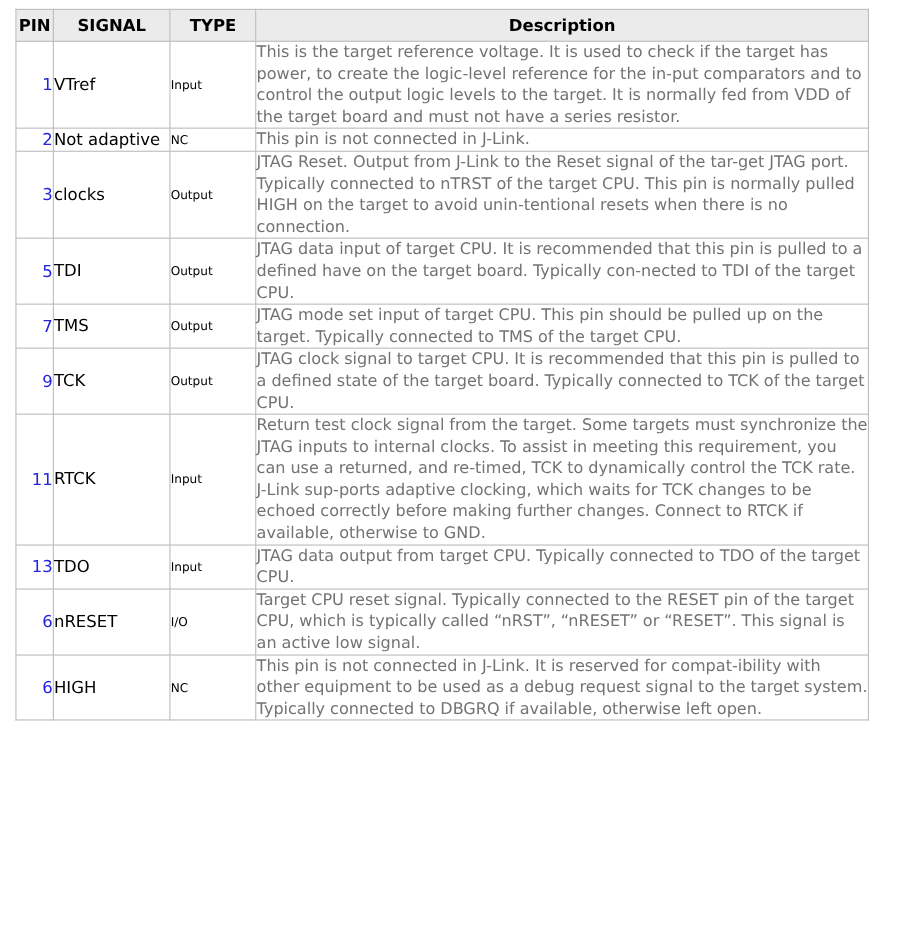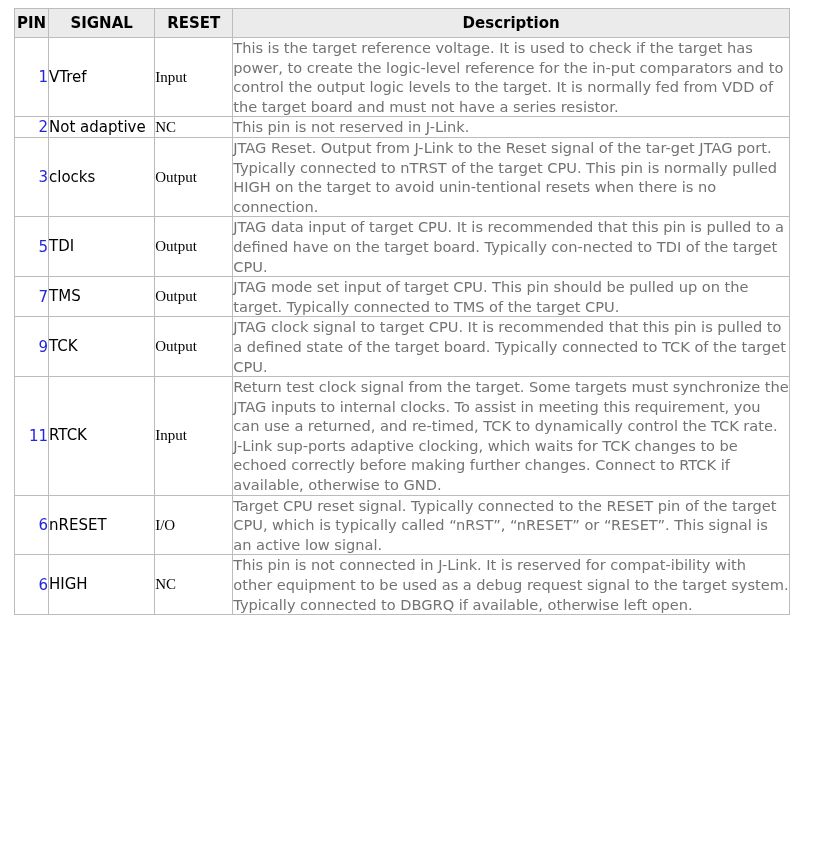--- a/index.html
+++ b/index.html
@@ -71,24 +71,23 @@
     text-align: left;
     padding: 4px 4px 4px 8px;
     font-size: 15px;
     color: #000;
     line-height: 19px;
   }
 
   td.type {
     text-align: left;
     padding: 4px 4px 4px 8px;
-    font-size: 15px;
+    font-size: 11px;
     color: #000;
     white-space: nowrap;
-    font-family: Liberation Serif, serif;
   }
 
   td.desc {
     text-align: left;
     padding: 5px 7px 6px 8px;
     font-size: 14.6px;
     line-height: 19.6px;
     color: #737373;
     hyphens: manual;
     word-spacing: -0.1px;
@@ -102,36 +101,36 @@
     <colgroup>
       <col class="c-pin">
       <col class="c-signal">
       <col class="c-type">
       <col class="c-desc">
     </colgroup>
     <thead>
       <tr>
         <th>PIN</th>
         <th>SIGNAL</th>
-        <th>RESET</th>
+        <th>TYPE</th>
         <th>Description</th>
       </tr>
     </thead>
     <tbody id="table-body">
         <tr>
           <td class="pin">1</td>
           <td class="signal">VTref</td>
           <td class="type">Input</td>
           <td class="desc">This is the target reference voltage. It is used to check if the target has power, to create the logic-level reference for the in-put comparators and to control the output logic levels to the target. It is normally fed from VDD of the target board and must not have a series resistor.</td>
         </tr>
         <tr>
           <td class="pin">2</td>
           <td class="signal">Not adaptive</td>
           <td class="type">NC</td>
-          <td class="desc">This pin is not reserved in J-Link.</td>
+          <td class="desc">This pin is not connected in J-Link.</td>
         </tr>
         <tr>
           <td class="pin">3</td>
           <td class="signal">clocks</td>
           <td class="type">Output</td>
           <td class="desc">JTAG Reset. Output from J-Link to the Reset signal of the tar-get JTAG port. Typically connected to nTRST of the target CPU. This pin is normally pulled HIGH on the target to avoid unin-tentional resets when there is no connection.</td>
         </tr>
         <tr>
           <td class="pin">5</td>
           <td class="signal">TDI</td>
@@ -150,20 +149,26 @@
           <td class="type">Output</td>
           <td class="desc">JTAG clock signal to target CPU. It is recommended that this pin is pulled to a defined state of the target board. Typically connected to TCK of the target CPU.</td>
         </tr>
         <tr>
           <td class="pin">11</td>
           <td class="signal">RTCK</td>
           <td class="type">Input</td>
           <td class="desc">Return test clock signal from the target. Some targets must synchronize the JTAG inputs to internal clocks. To assist in meeting this requirement, you can use a returned, and re-timed, TCK to dynamically control the TCK rate. J-Link sup-ports adaptive clocking, which waits for TCK changes to be echoed correctly before making further changes. Connect to RTCK if available, otherwise to GND.</td>
         </tr>
         <tr>
+          <td class="pin">13</td>
+          <td class="signal">TDO</td>
+          <td class="type">Input</td>
+          <td class="desc">JTAG data output from target CPU. Typically connected to TDO of the target CPU.</td>
+        </tr>
+        <tr>
           <td class="pin">6</td>
           <td class="signal">nRESET</td>
           <td class="type">I/O</td>
           <td class="desc">Target CPU reset signal. Typically connected to the RESET pin of the target CPU, which is typically called “nRST”, “nRESET” or “RESET”. This signal is an active low signal.</td>
         </tr>
         <tr>
           <td class="pin">6</td>
           <td class="signal">HIGH</td>
           <td class="type">NC</td>
           <td class="desc">This pin is not connected in J-Link. It is reserved for compat-ibility with other equipment to be used as a debug request signal to the target system. Typically connected to DBGRQ if available, otherwise left open.</td>

